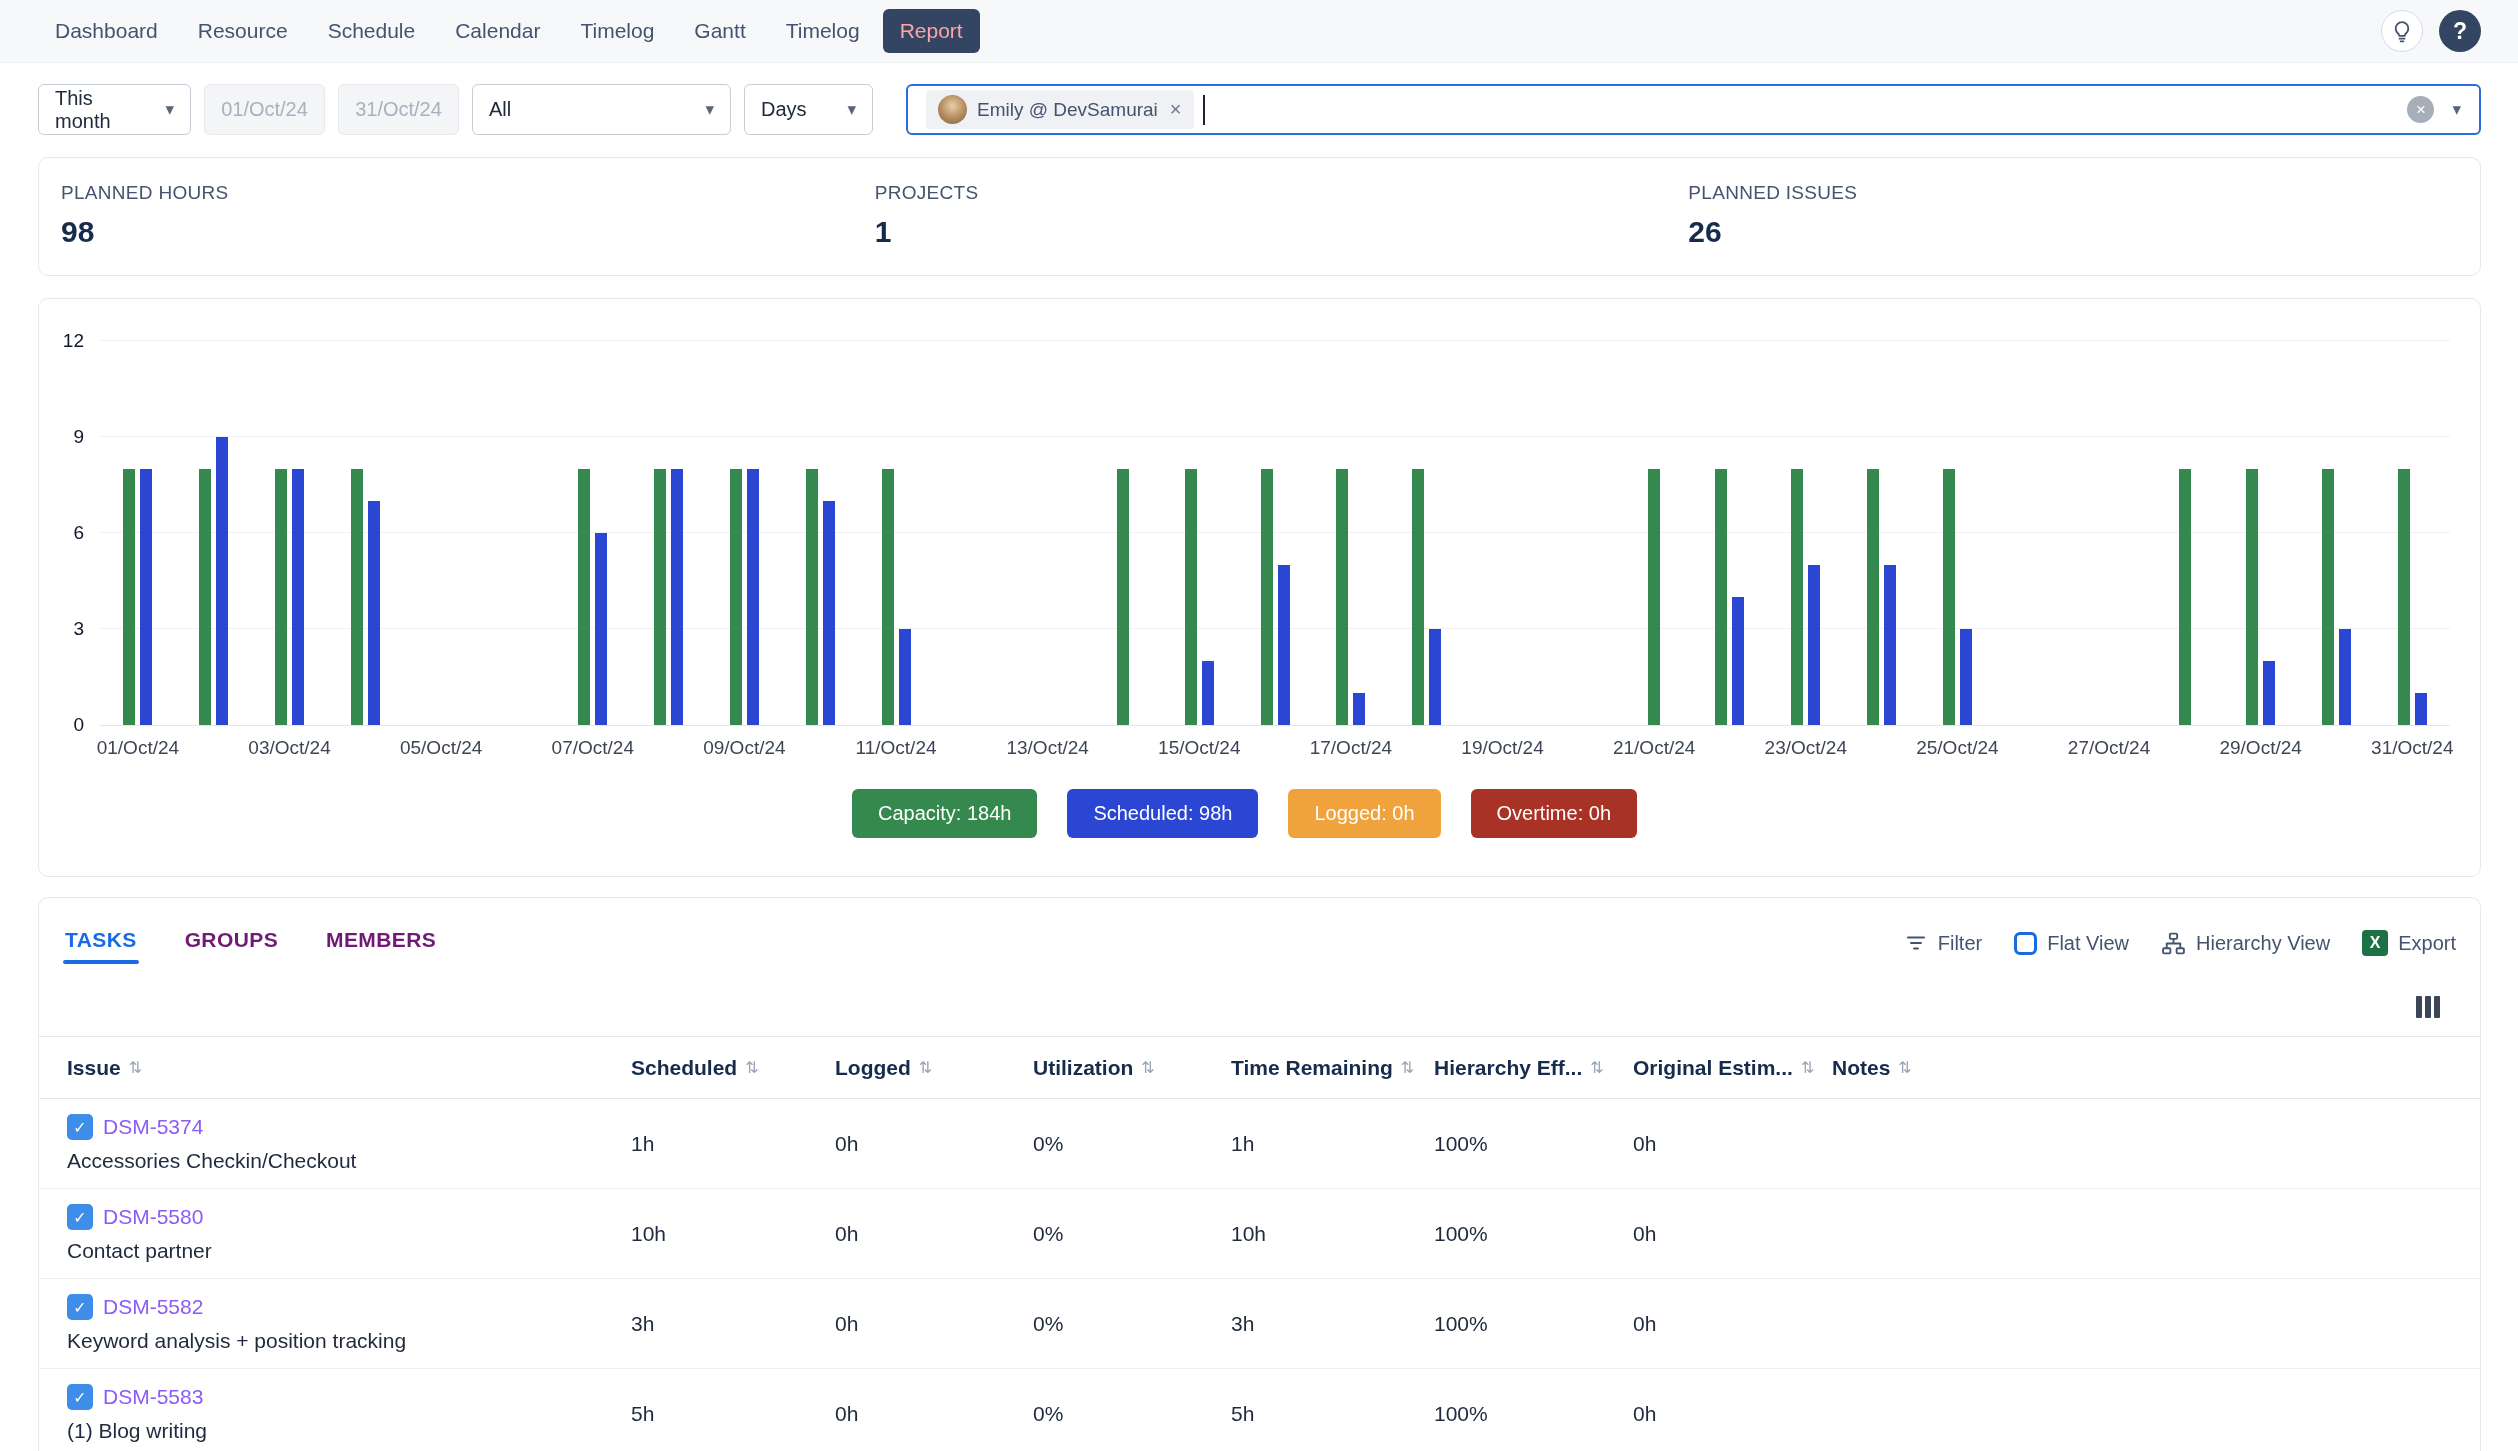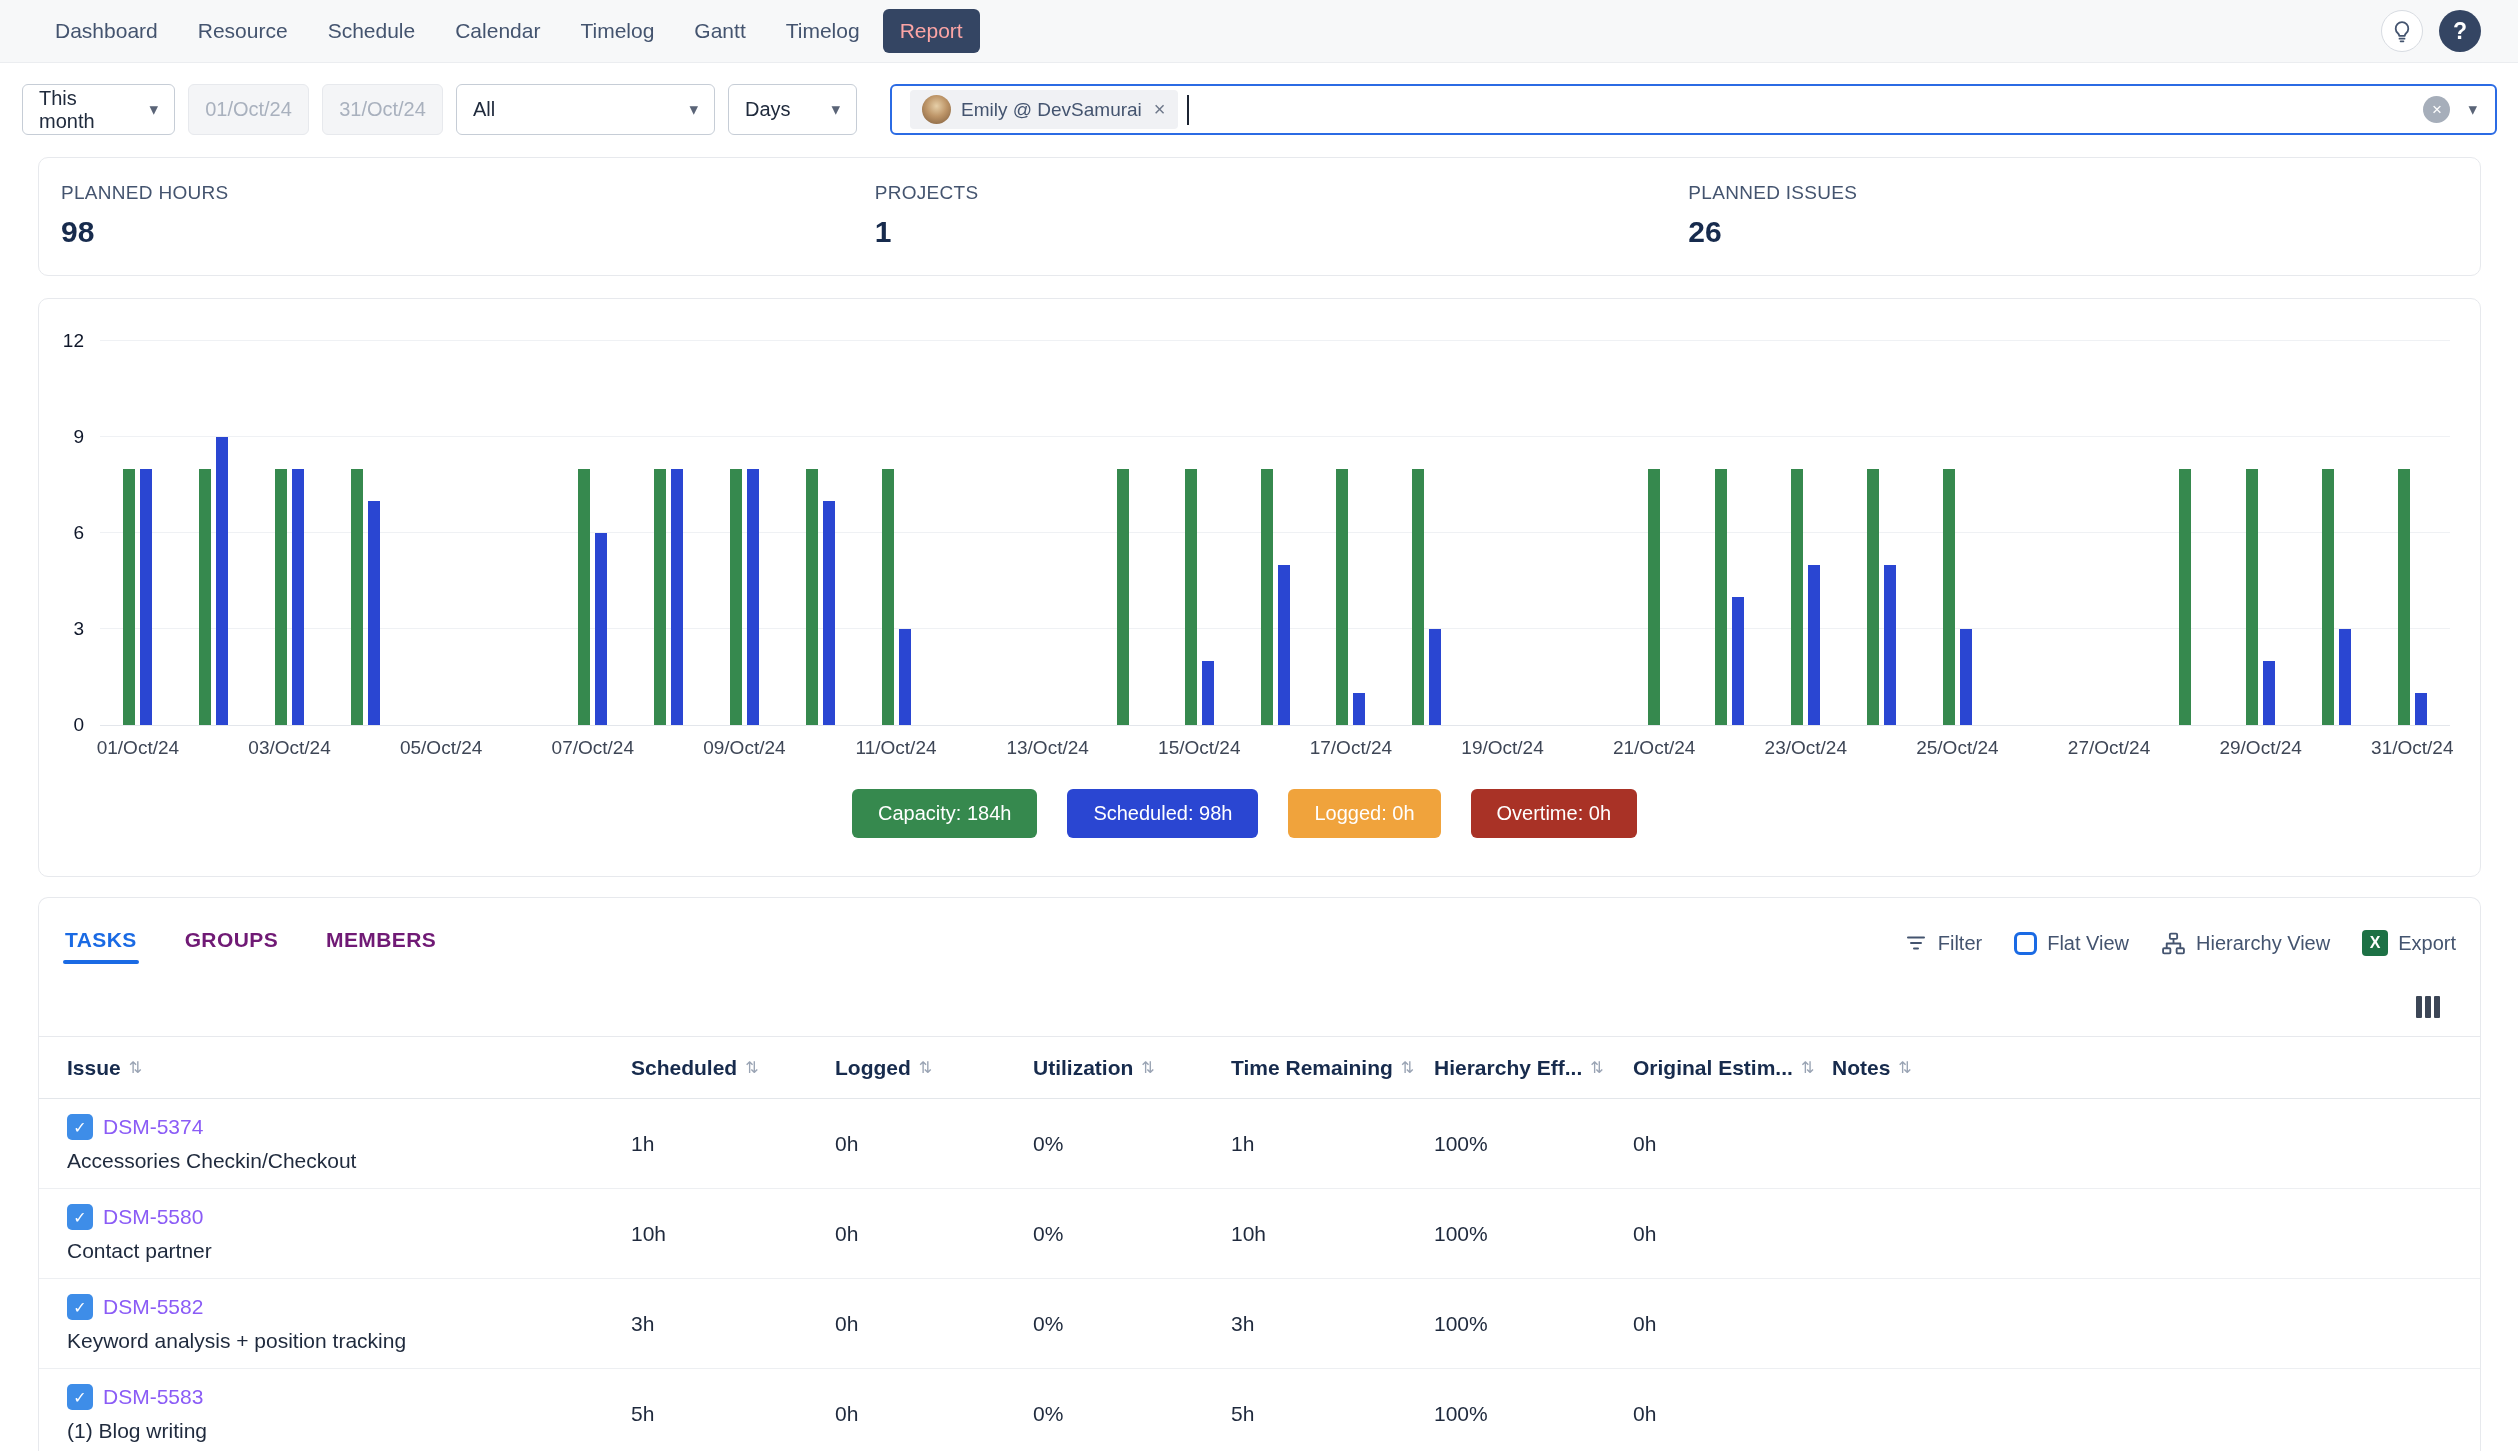--- a/index.html
+++ b/index.html
@@ -9,21 +9,21 @@
   .topnav{height:63px;background:#f7f8f9;border-bottom:1px solid #ebedf0;display:flex;align-items:center;padding:0 38px;box-sizing:border-box;}
   .nav-tabs{display:flex;align-items:center;gap:6px;}
   .nav-tab{padding:10px 17px;font-size:21px;color:#44546f;border-radius:6px;white-space:nowrap;cursor:default;}
   .nav-tab.active{background:#344563;color:#fca5a5;}
   .nav-icons{margin-left:auto;display:flex;align-items:center;gap:16px;}
   .icon-circle{width:42px;height:42px;border-radius:50%;display:flex;align-items:center;justify-content:center;box-sizing:border-box;}
   .bulb-btn{background:#fff;border:1px solid #d8dce2;}
   .help-btn{background:#344563;color:#fff;font-size:23px;font-weight:700;}
 
   
-  .filter-bar{display:flex;gap:13px;padding:21px 22px 16px;}
+  .filter-bar{display:flex;gap:13px;padding:21px 38px 16px;}
   .ctl{height:51px;box-sizing:border-box;border:1px solid #c6cdd6;border-radius:6px;display:flex;align-items:center;font-size:20px;color:#202b3d;padding:0 16px;background:#fff;}
   .select{justify-content:space-between;gap:12px;}
   .chev{color:#5a6477;font-size:17px;}
   .period{width:153px;}
   .date-input{width:121px;background:#f4f5f7;border-color:#e7e9ed;color:#a9b1be;justify-content:center;}
   .all-select{width:259px;}
   .days-select{width:129px;}
   .member-input{flex:1;border:2px solid #2b6be4;padding:0 18px;margin-left:20px;}
   .chip{background:#f0f1f4;border-radius:4px;display:flex;align-items:center;gap:10px;padding:5px 12px;font-size:19px;color:#44546f;}
   .avatar{width:29px;height:29px;border-radius:50%;background:radial-gradient(circle at 50% 38%,#e6cfa8 0%,#bd9568 45%,#7c5a3a 100%);flex:none;}

